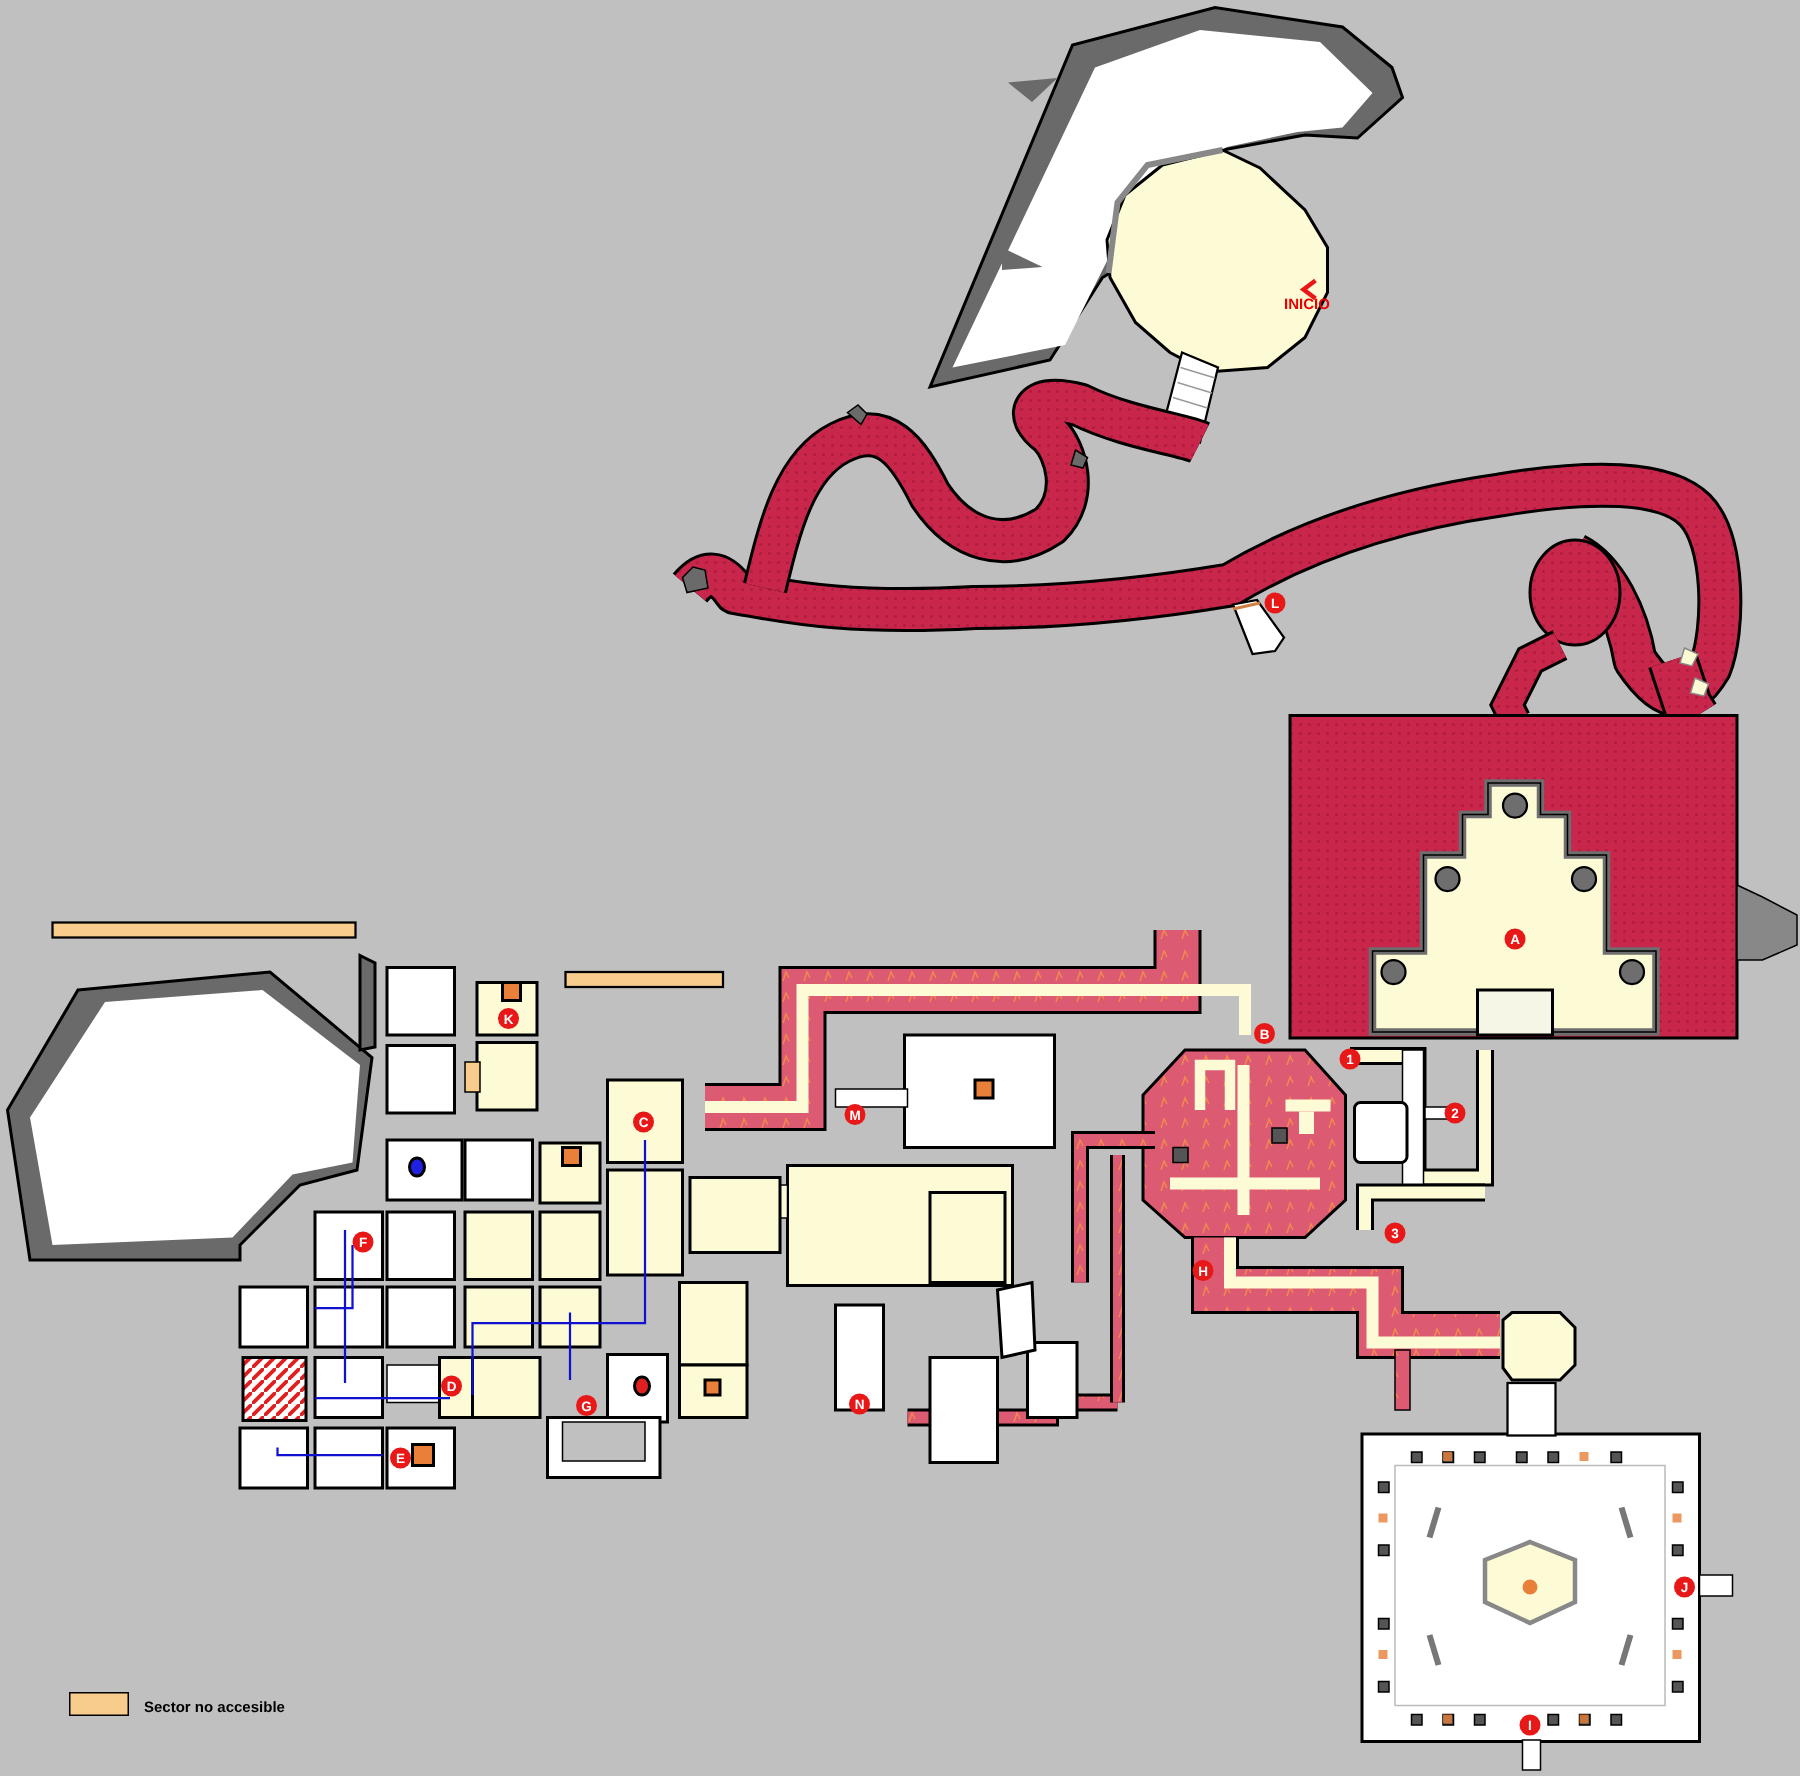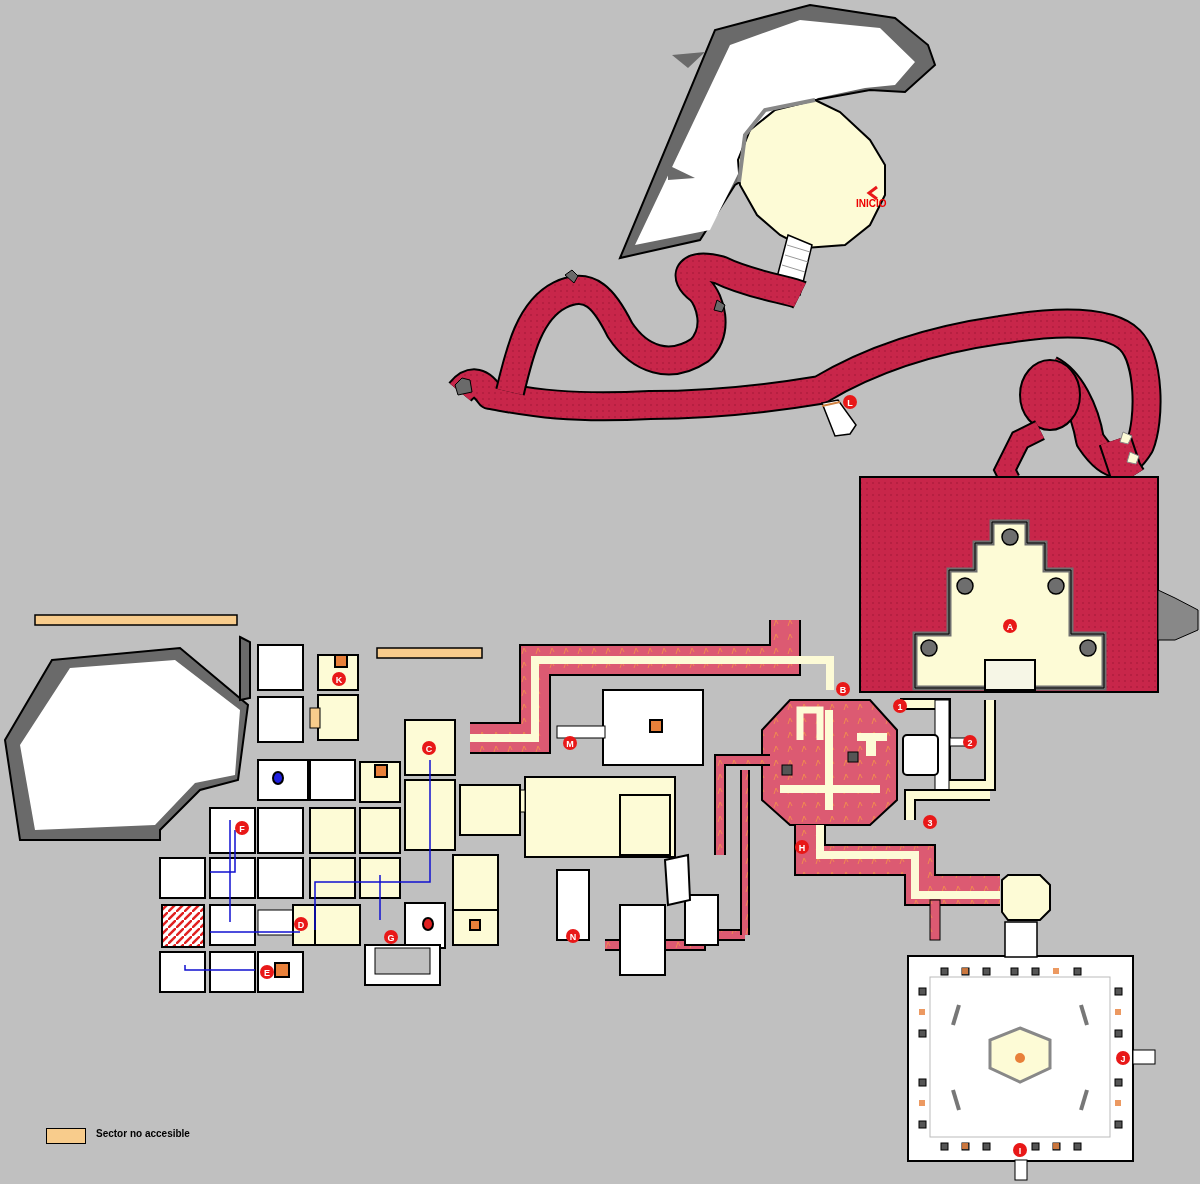--- a/index.html
+++ b/index.html
@@ -1,19 +1,19 @@
 <!DOCTYPE html>
 <html><head>
 <meta charset="utf-8">
 <style>
   html,body{margin:0;padding:0;background:#c0c0c0;}
   body{width:1200px;height:1184px;overflow:hidden;position:relative;font-family:"Liberation Sans",sans-serif;}
   #map{position:absolute;left:0;top:0;width:1200px;height:1184px;}
   .marker-label{font-family:"Liberation Sans",sans-serif;font-weight:bold;font-size:9px;fill:#fff;text-anchor:middle;dominant-baseline:central;}
-  .legend{position:absolute;left:46px;top:1128px;display:flex;align-items:flex-start;gap:10px;}
+  .legend{position:absolute;left:46px;top:1128px;display:flex;align-items:flex-end;gap:10px;}
   .legend-swatch{width:38px;height:14px;background:#f8cc8c;border:1.5px solid #000;}
   .legend-text{font-size:10px;font-weight:bold;color:#000;font-family:"Liberation Sans",sans-serif;}
   .start-label{position:absolute;left:856px;top:198px;font-size:10px;font-weight:bold;color:#e00;font-family:"Liberation Sans",sans-serif;}
 </style>
 </head>
 <body>
 
 <svg id="map" viewBox="0 0 1200 1184" xmlns="http://www.w3.org/2000/svg">
   <defs>
     <pattern id="lavaPat" width="6" height="6" patternUnits="userSpaceOnUse">

